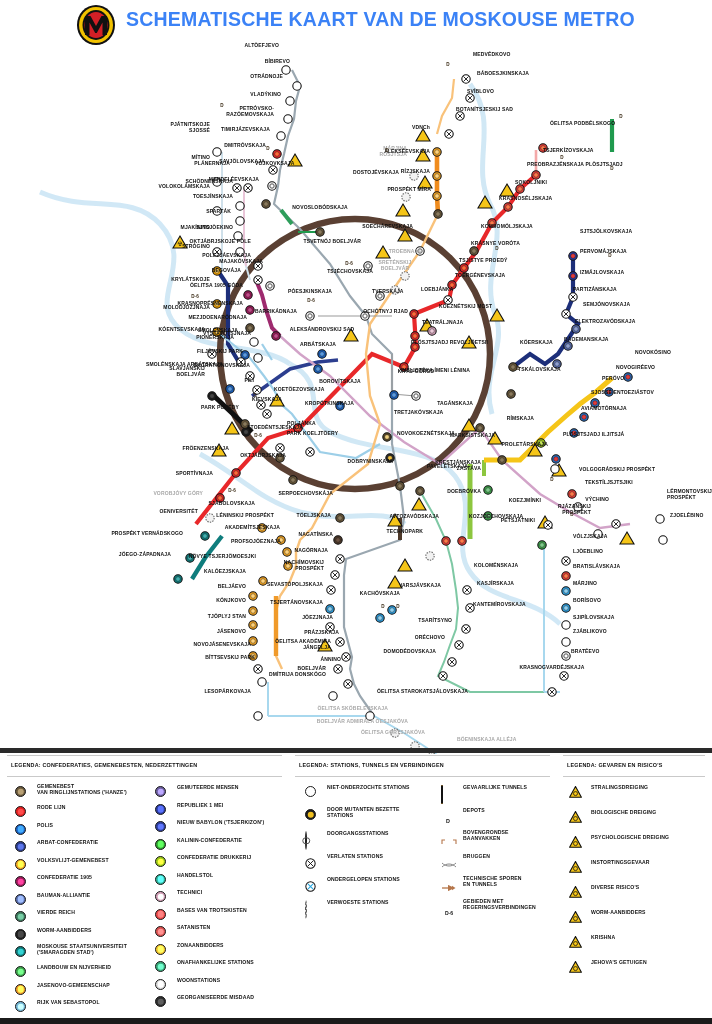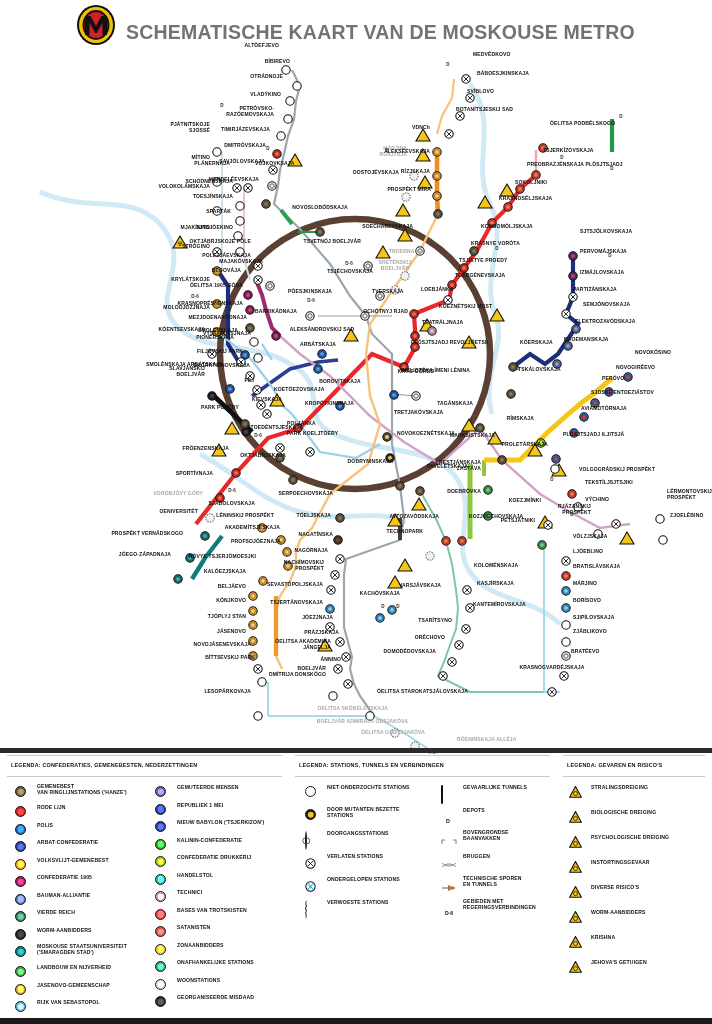--- a/index.html
+++ b/index.html
@@ -12,23 +12,22 @@
     position: relative;
   }
   #page { position:relative; width:712px; height:1024px; background:#fff; }
 
   
   #header { position:absolute; left:0; top:0; width:712px; height:46px; }
   #logo { position:absolute; left:75px; top:4px; width:42px; height:42px; }
   #title {
     position:absolute; left:126px; top:8px;
     font-size:19.5px; font-weight:bold; letter-spacing:0.2px;
-    color:#737373; white-space:nowrap;
+    color:#3b82f6; white-space:nowrap;
     font-family:"Liberation Sans", sans-serif;
-    margin-top:13px;
   }
 
   
   #map { position:absolute; left:0; top:24px; width:712px; height:730px; }
   #map svg { position:absolute; left:0; top:0; }
 
   .stlabel {
     position:absolute; font-size:5.0px; font-weight:bold;
     color:#101010; white-space:nowrap; letter-spacing:0.15px;
     line-height:5.6px; font-family:"Liberation Sans", sans-serif;

